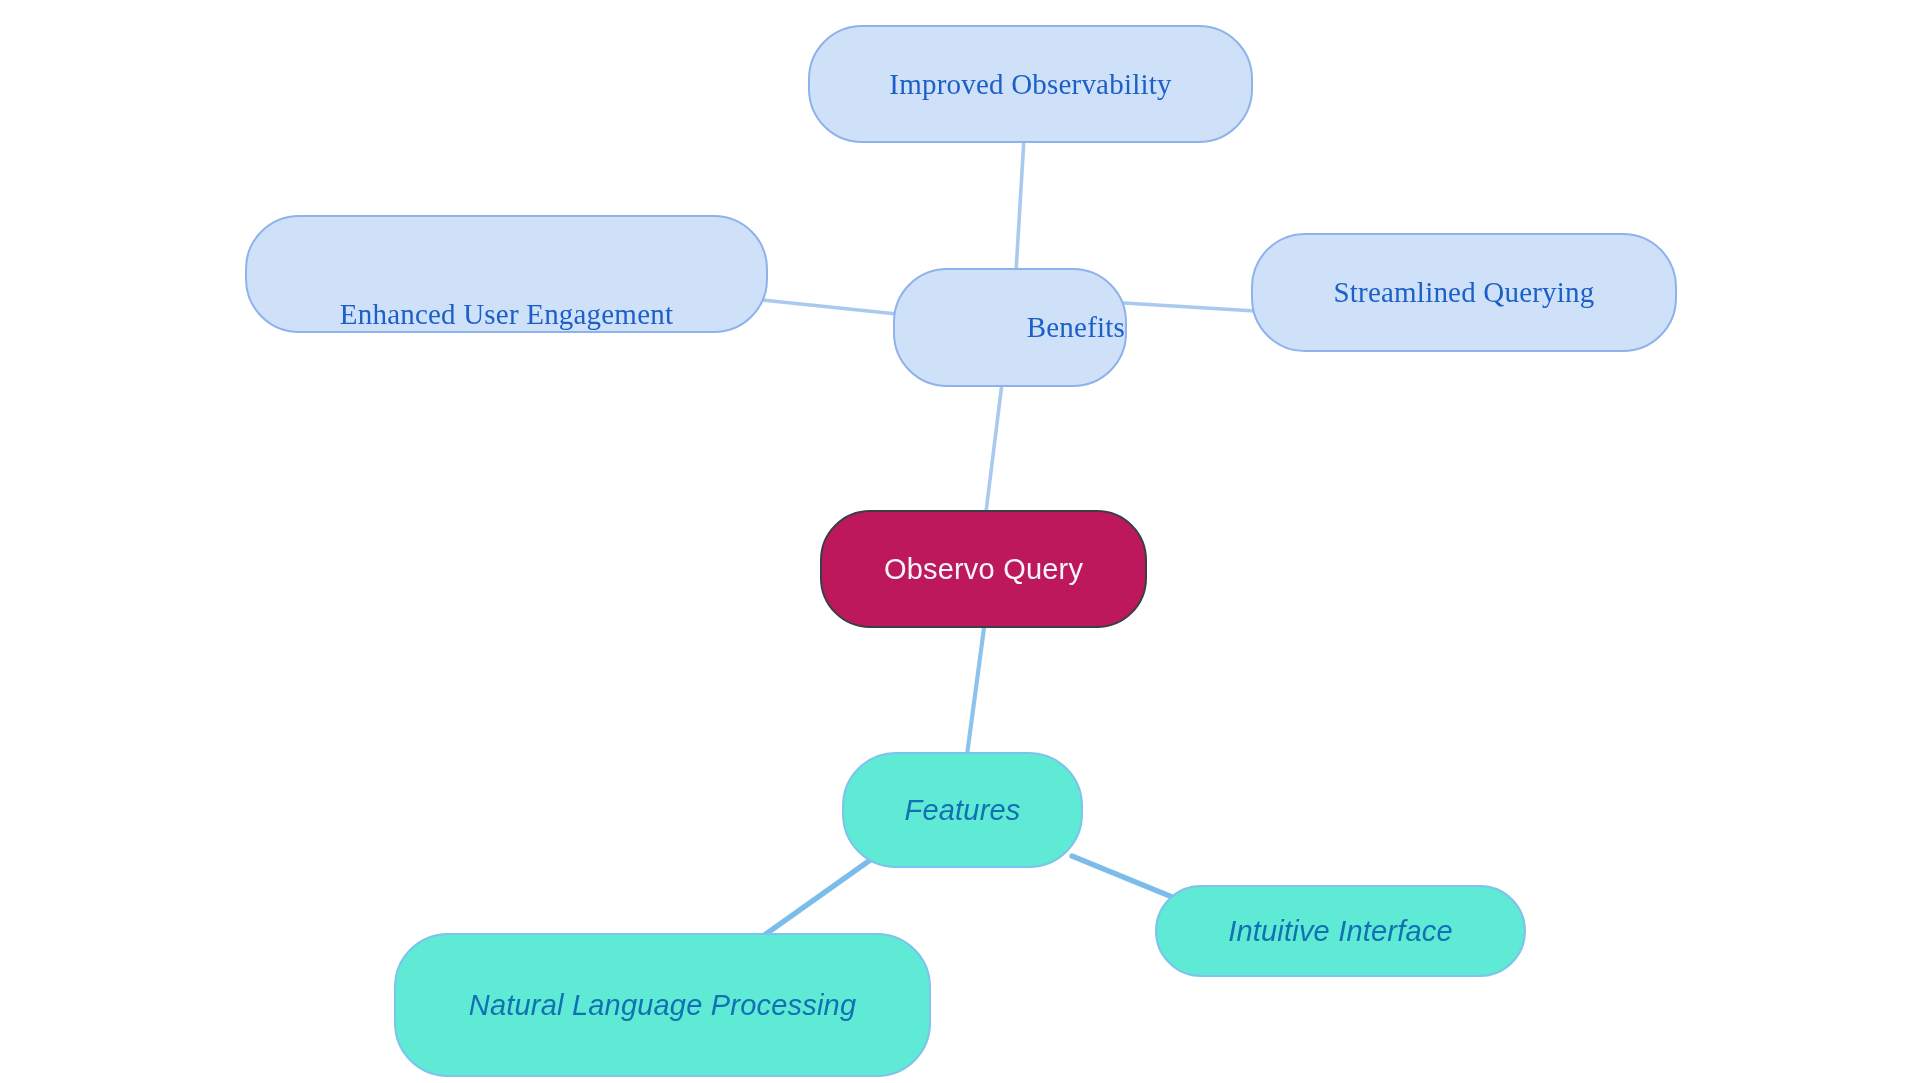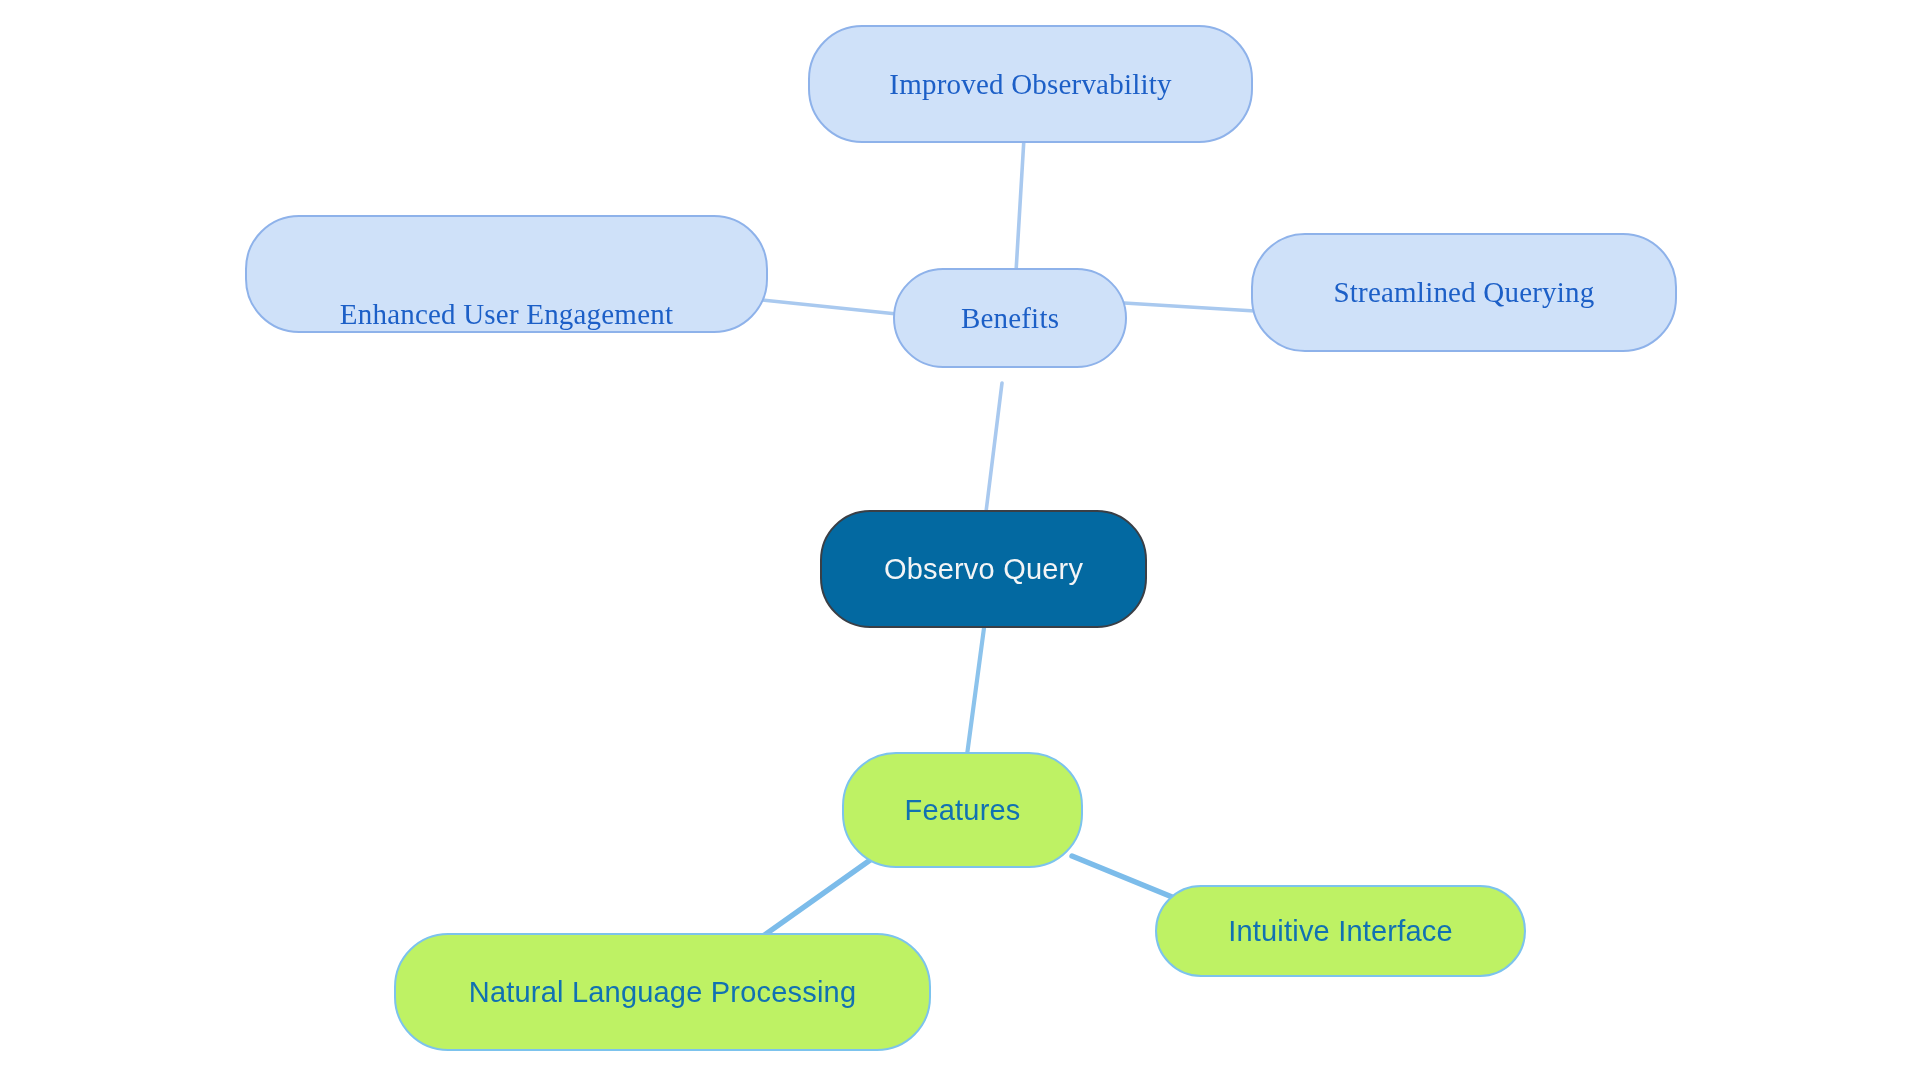--- a/index.html
+++ b/index.html
@@ -33,38 +33,39 @@
     text-align: center;
   }
   .node--benefit {
     background: #cfe1f9;
     border: 2px solid #8eb2ea;
     color: #1c5fc7;
     border-radius: 54px;
     font-family: Liberation Serif, serif;
   }
   .node--feature {
-    background: #bef264;
+    background: #5eead4;
     border: 2px solid #7cc3ed;
     color: #1171b2;
     border-radius: 54px;
+    font-style: italic;
   }
   .node--root {
-    background: #0369a1;
+    background: #be185d;
     border: 2px solid #3a3f46;
     color: #f4f5f6;
     border-radius: 50px;
   }
   #n-improved    { left: 808px;  top: 25px;  width: 445px; height: 118px; }
   #n-enhanced    { left: 245px;  top: 215px; width: 523px; height: 118px; align-items: flex-end; }
   #n-streamlined { left: 1251px; top: 233px; width: 426px; height: 119px; }
-  #n-benefits    { left: 893px;  top: 268px; width: 234px; height: 100px; }
+  #n-benefits    { left: 893px;  top: 268px; width: 234px; height: 119px; justify-content: flex-end; }
   #n-root        { left: 820px;  top: 510px; width: 327px; height: 118px; }
   #n-features    { left: 842px;  top: 752px; width: 241px; height: 116px; }
-  #n-nlp         { left: 394px;  top: 933px; width: 537px; height: 118px; }
+  #n-nlp         { left: 394px;  top: 933px; width: 537px; height: 144px; }
   #n-intuitive   { left: 1155px; top: 885px; width: 371px; height: 92px; }
 
   .edge--benefit { stroke: #a9c9ef; stroke-width: 3.6; stroke-linecap: round; }
   .edge--trunk   { stroke: #8cc3ec; stroke-width: 4.2; stroke-linecap: round; }
   .edge--feature { stroke: #7cbcea; stroke-width: 5.4; stroke-linecap: round; }
 </style>
 </head>
 <body>
 
 <div class="canvas">

